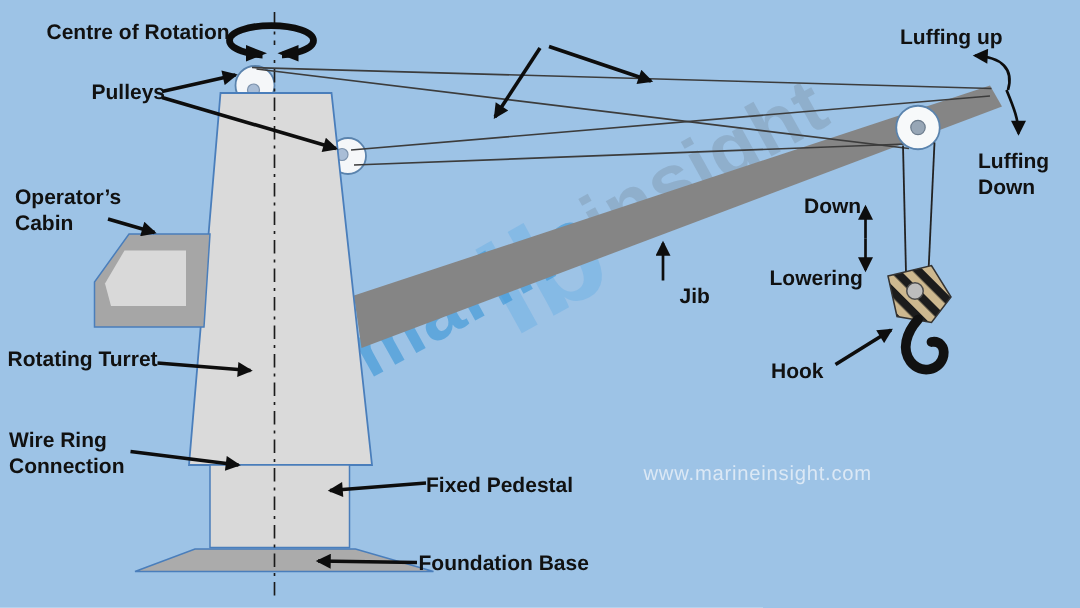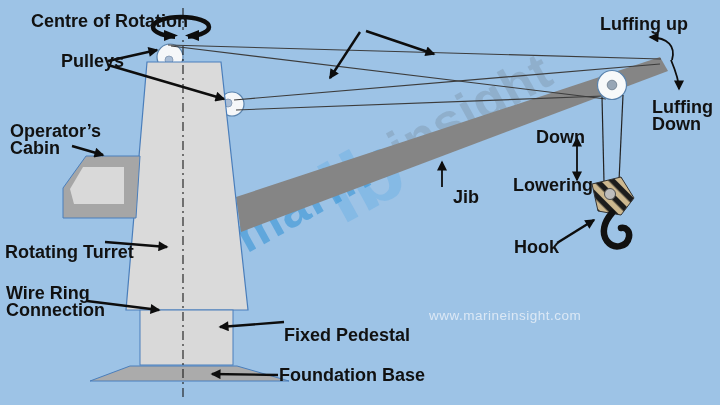--- a/index.html
+++ b/index.html
@@ -3,21 +3,21 @@
 <meta charset="utf-8">
 <style>
   html,body{margin:0;padding:0;}
   .stage{
     position:relative;width:720px;height:405px;overflow:hidden;
     background:#9dc3e6;
     font-family:"Liberation Sans",sans-serif;
   }
   .scene{position:absolute;left:0;top:0;width:720px;height:405px;}
   .label{
-    position:absolute;font-weight:bold;font-size:18px;line-height:16px;
+    position:absolute;font-weight:bold;font-size:14px;line-height:16px;
     color:#111;white-space:nowrap;z-index:30;
   }
   .label.two{white-space:pre;text-align:left;line-height:17px;}
   .wm-logo{
     position:absolute;left:238px;top:208px;z-index:5;
     font-size:52px;font-weight:bold;letter-spacing:1px;
     transform:rotate(-29deg);transform-origin:0 50%;
     white-space:nowrap;
   }
   .wm-logo .p1{color:rgba(55,148,214,0.60);}
@@ -126,19 +126,19 @@
 
   <div class="label" style="left:31px;top:13px;">Centre of Rotation</div>
   <div class="label" style="left:61px;top:53px;">Pulleys</div>
   <div class="label" style="left:600px;top:16px;">Luffing up</div>
   <div class="label two" style="left:652px;top:99px;"><span>Luffing</span><br><span>Down</span></div>
   <div class="label" style="left:536px;top:129px;">Down</div>
   <div class="label" style="left:513px;top:177px;">Lowering</div>
   <div class="label" style="left:514px;top:239px;">Hook</div>
   <div class="label" style="left:433px;top:189px;margin-left:20px;">Jib</div>
   <div class="label two" style="left:10px;top:123px;width:76px;"><span>Operator’s</span><br><span>Cabin</span></div>
-  <div class="label" style="left:5px;top:244px;">Rotating Turret</div>
+  <div class="label" style="left:5px;top:231px;">Rotating Turret</div>
   <div class="label two" style="left:6px;top:285px;width:82px;"><span>Wire Ring</span><br><span>Connection</span></div>
-  <div class="label" style="left:284px;top:315px;margin-top:12px;">Fixed Pedestal</div>
+  <div class="label" style="left:284px;top:315px;">Fixed Pedestal</div>
   <div class="label" style="left:279px;top:367px;">Foundation Base</div>
 
   <div class="wm-url">www.marineinsight.com</div>
 </div>
 
 </body></html>

